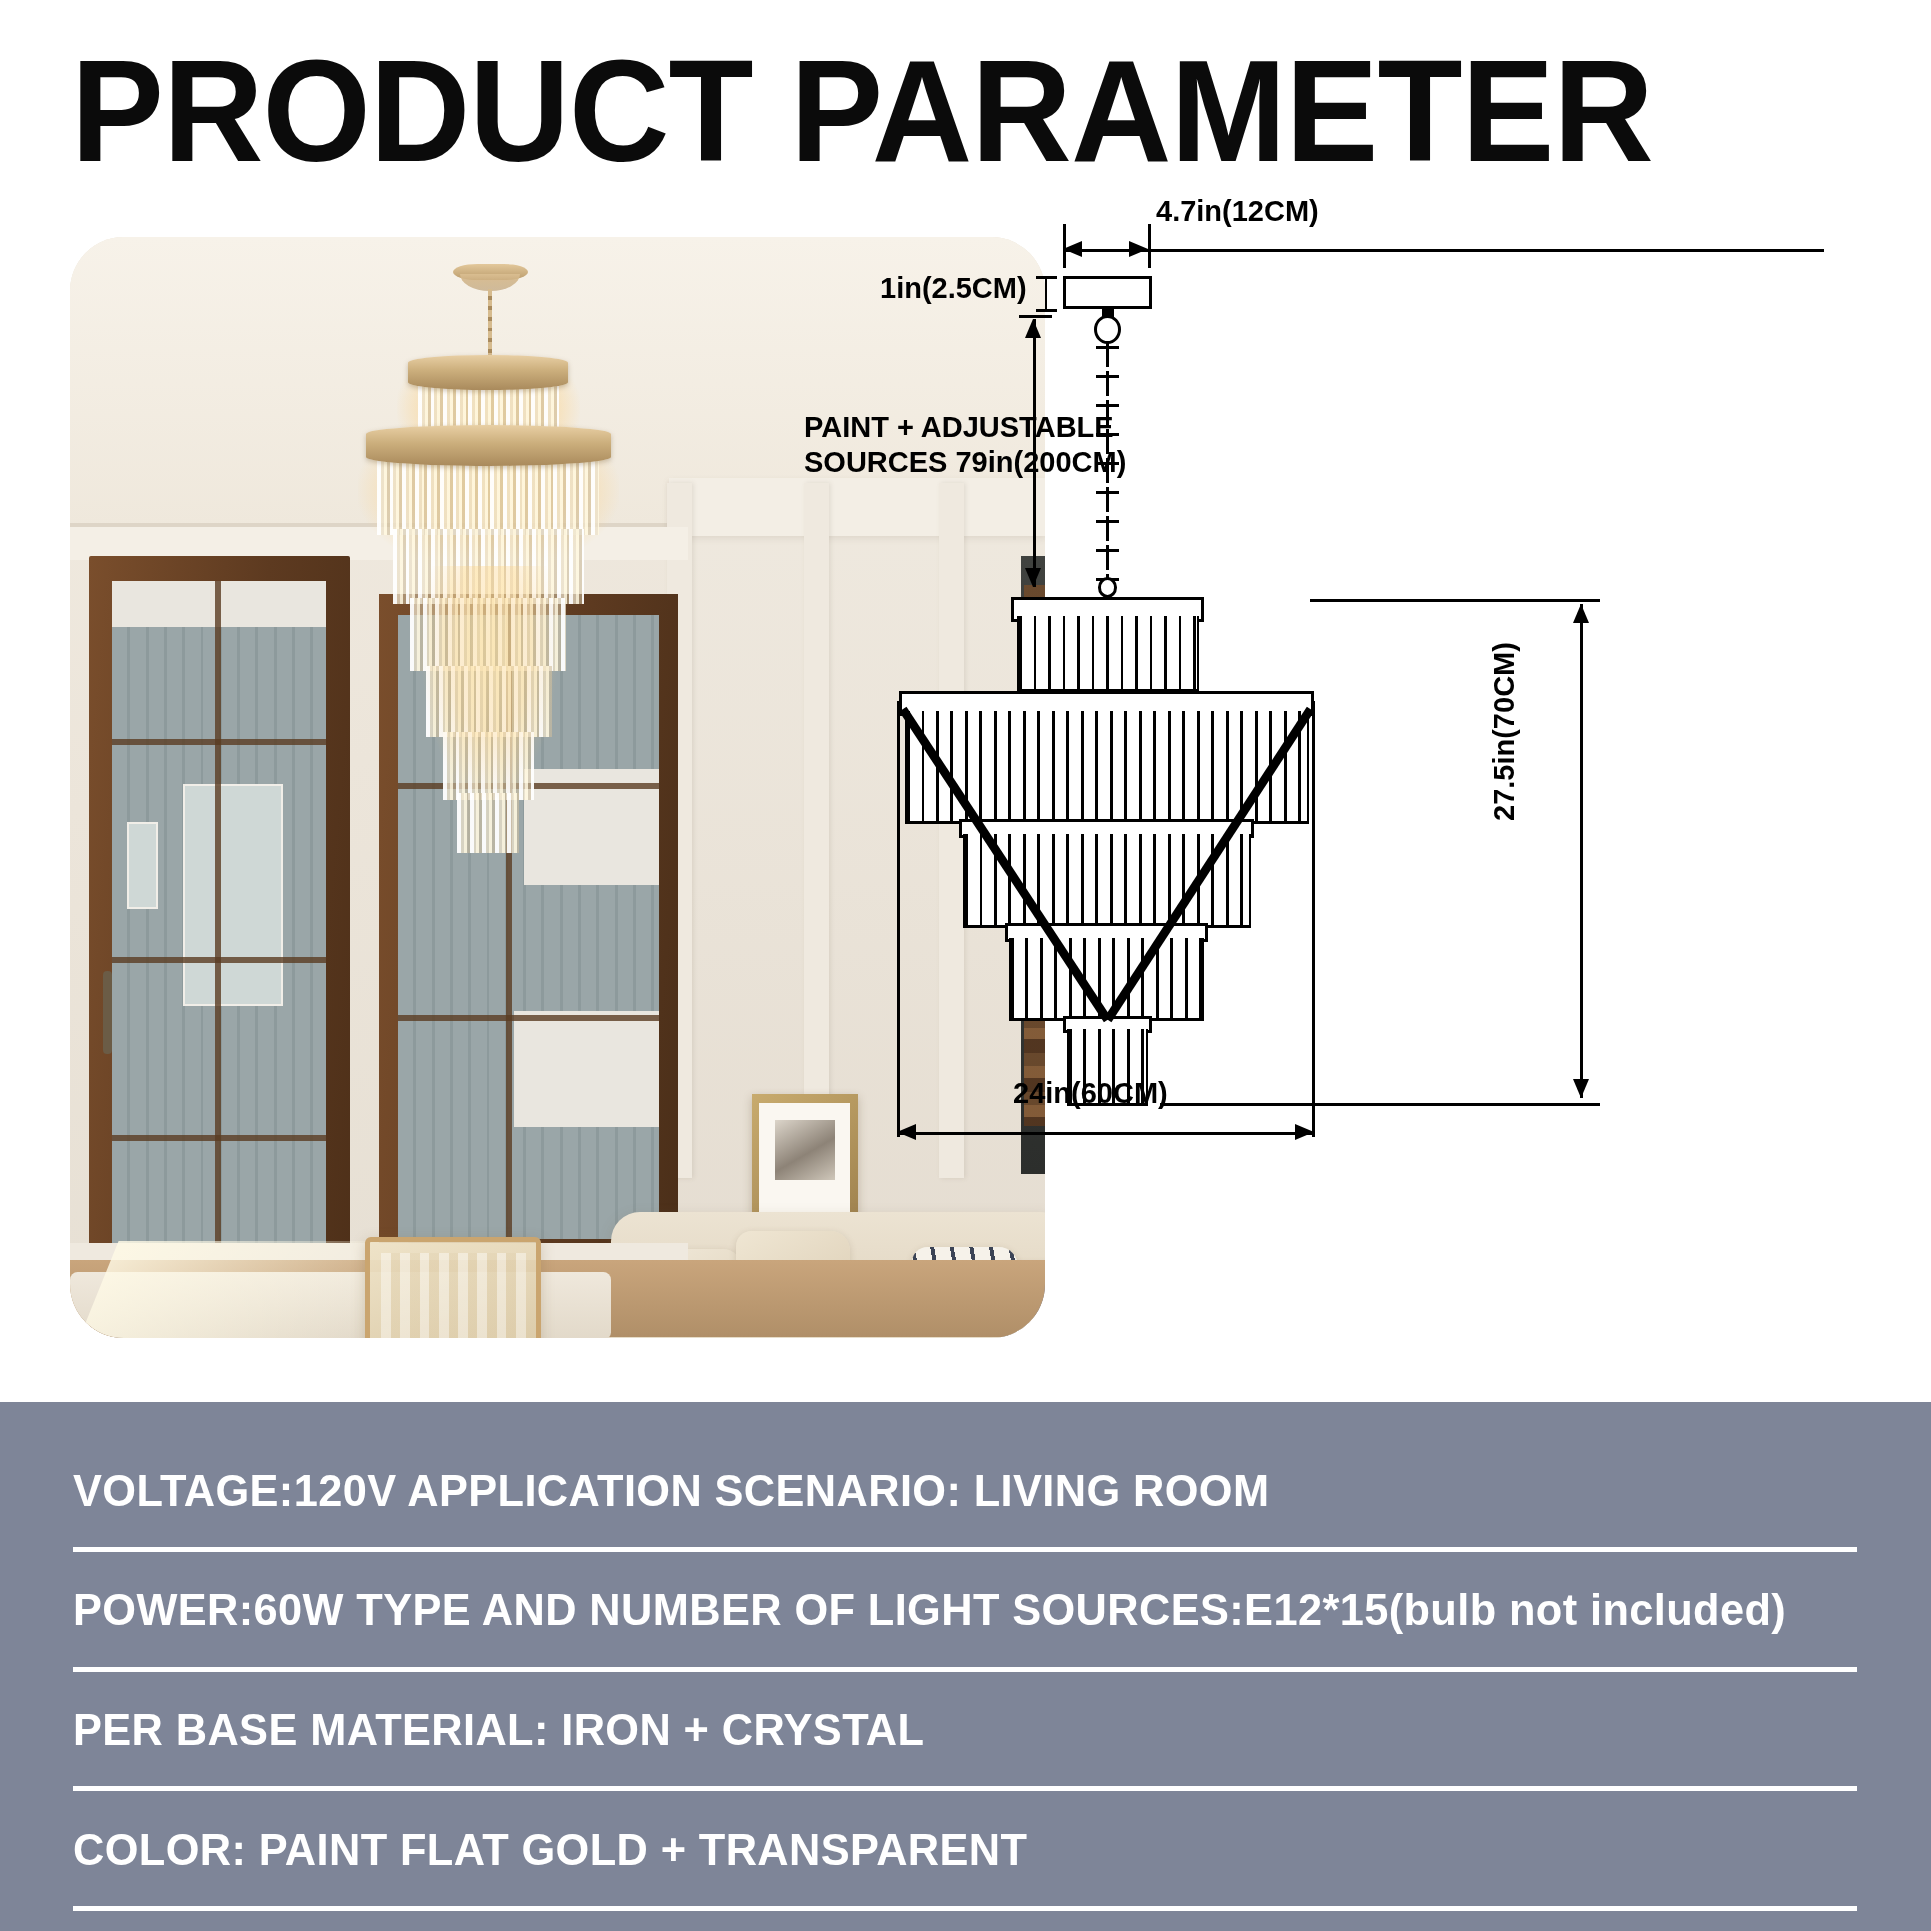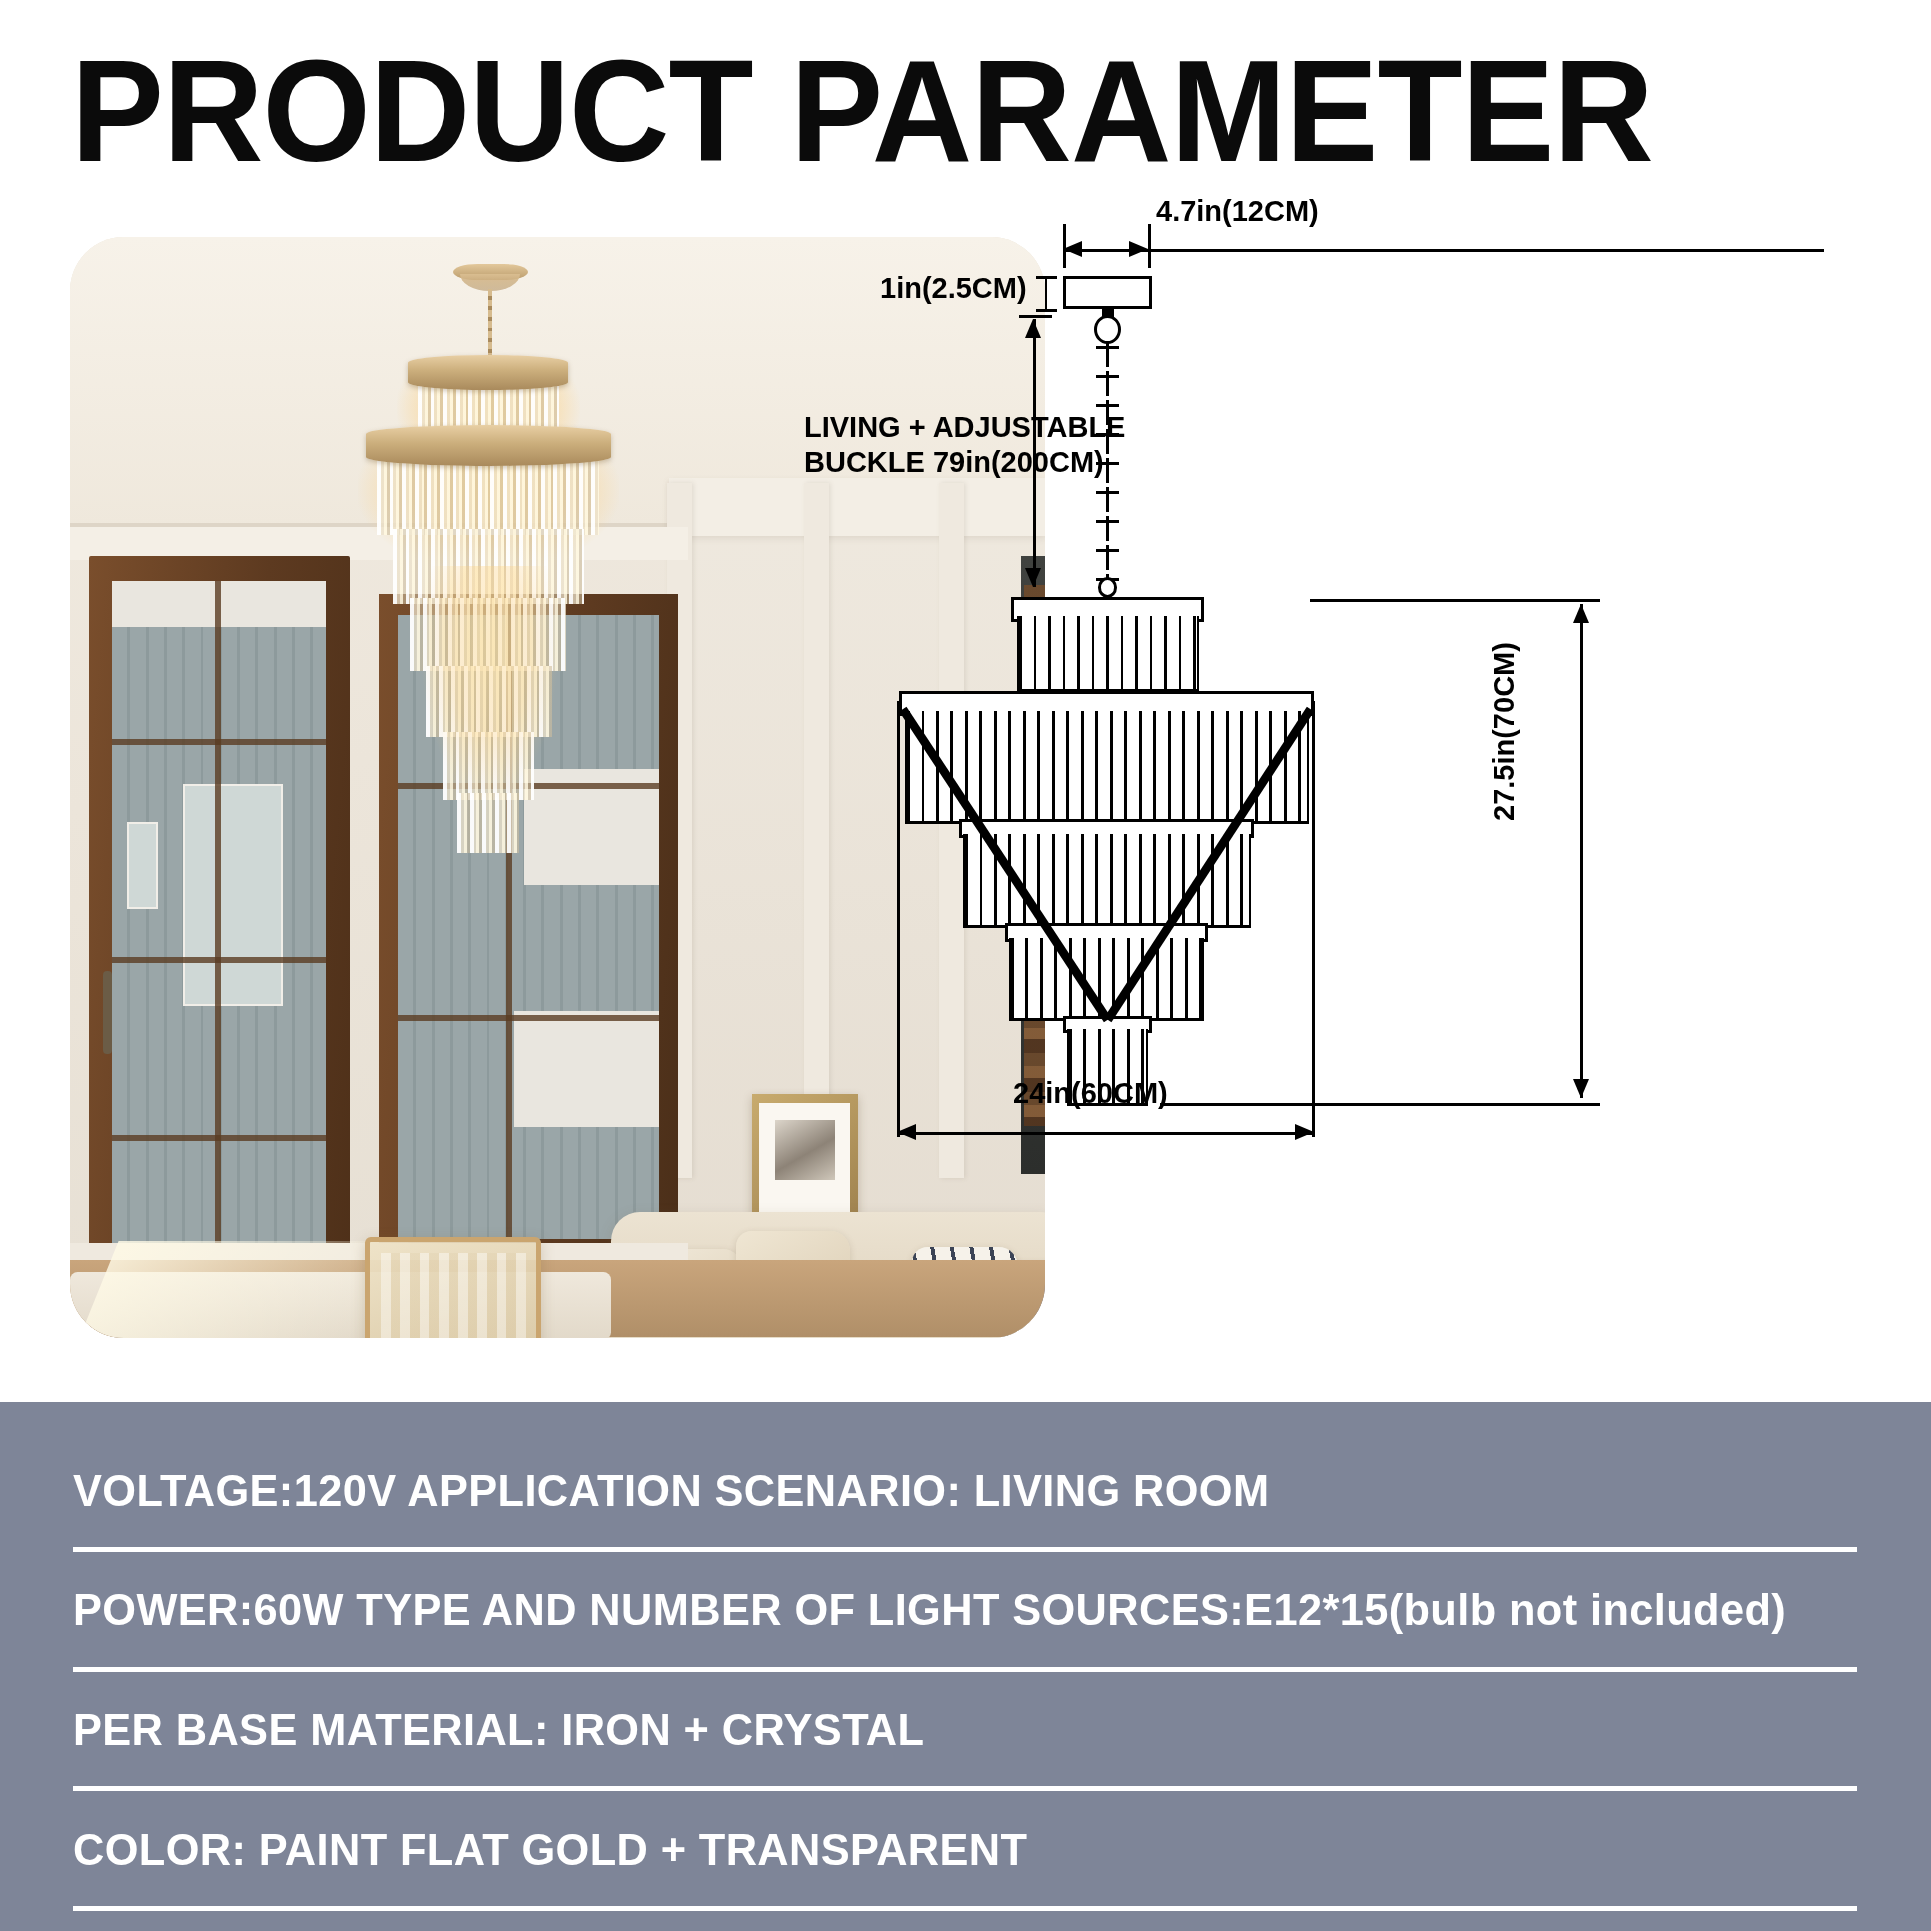--- a/index.html
+++ b/index.html
@@ -297,22 +297,22 @@
   <div class="loop" style="position:absolute; left:60px; top:93px; width:27px; height:29px;"></div>
 
   <div class="dchain" style="position:absolute; left:62px; top:120px; width:23px; height:241px;"></div>
   <div class="loop" style="position:absolute; left:64px; top:355px; width:19.3px; height:21px;"></div>
   <div class="dchain" style="position:absolute; left:62px; top:373px; width:23px; height:9.7px;"></div>
 
   <div class="dw hline" style="left:-15.4px; top:93px; width:33px;"></div>
   <div class="dw vline" style="left:-1px; top:97px; height:268px;"></div>
   <div class="arrow ar-u" style="left:-8.7px; top:97px;"></div>
   <div class="arrow ar-d" style="left:-8.7px; top:346px;"></div>
-  <div class="dw-txt" style="left:-230px; top:189px;">LIVING + ADJUSTABLE</div>
-  <div class="dw-txt" style="left:-230px; top:224px;">BUCKLE  79in(200CM)</div>
+  <div class="dw-txt" style="left:-230px; top:189px;">PAINT + ADJUSTABLE</div>
+  <div class="dw-txt" style="left:-230px; top:224px;">SOURCES  79in(200CM)</div>
 
   <div class="tier-bar" style="left:-23px; top:375px; width:193px; height:25px;"></div>
   <div class="tier-pr" style="left:-17.4px; top:394px; width:182px; height:75px;"></div>
   <div class="dw hline" style="left:-17.4px; top:467px; width:182px;"></div>
 
   <div class="tier-bar" style="left:-135px; top:469px; width:415px; height:25px;"></div>
   <div class="tier-pr" style="left:-129px; top:489px; width:404px; height:112px;"></div>
   <div class="dw hline" style="left:-129px; top:599px; width:404px;"></div>
 
   <div class="tier-bar" style="left:-75px; top:597px; width:295px; height:19.3px;"></div>

